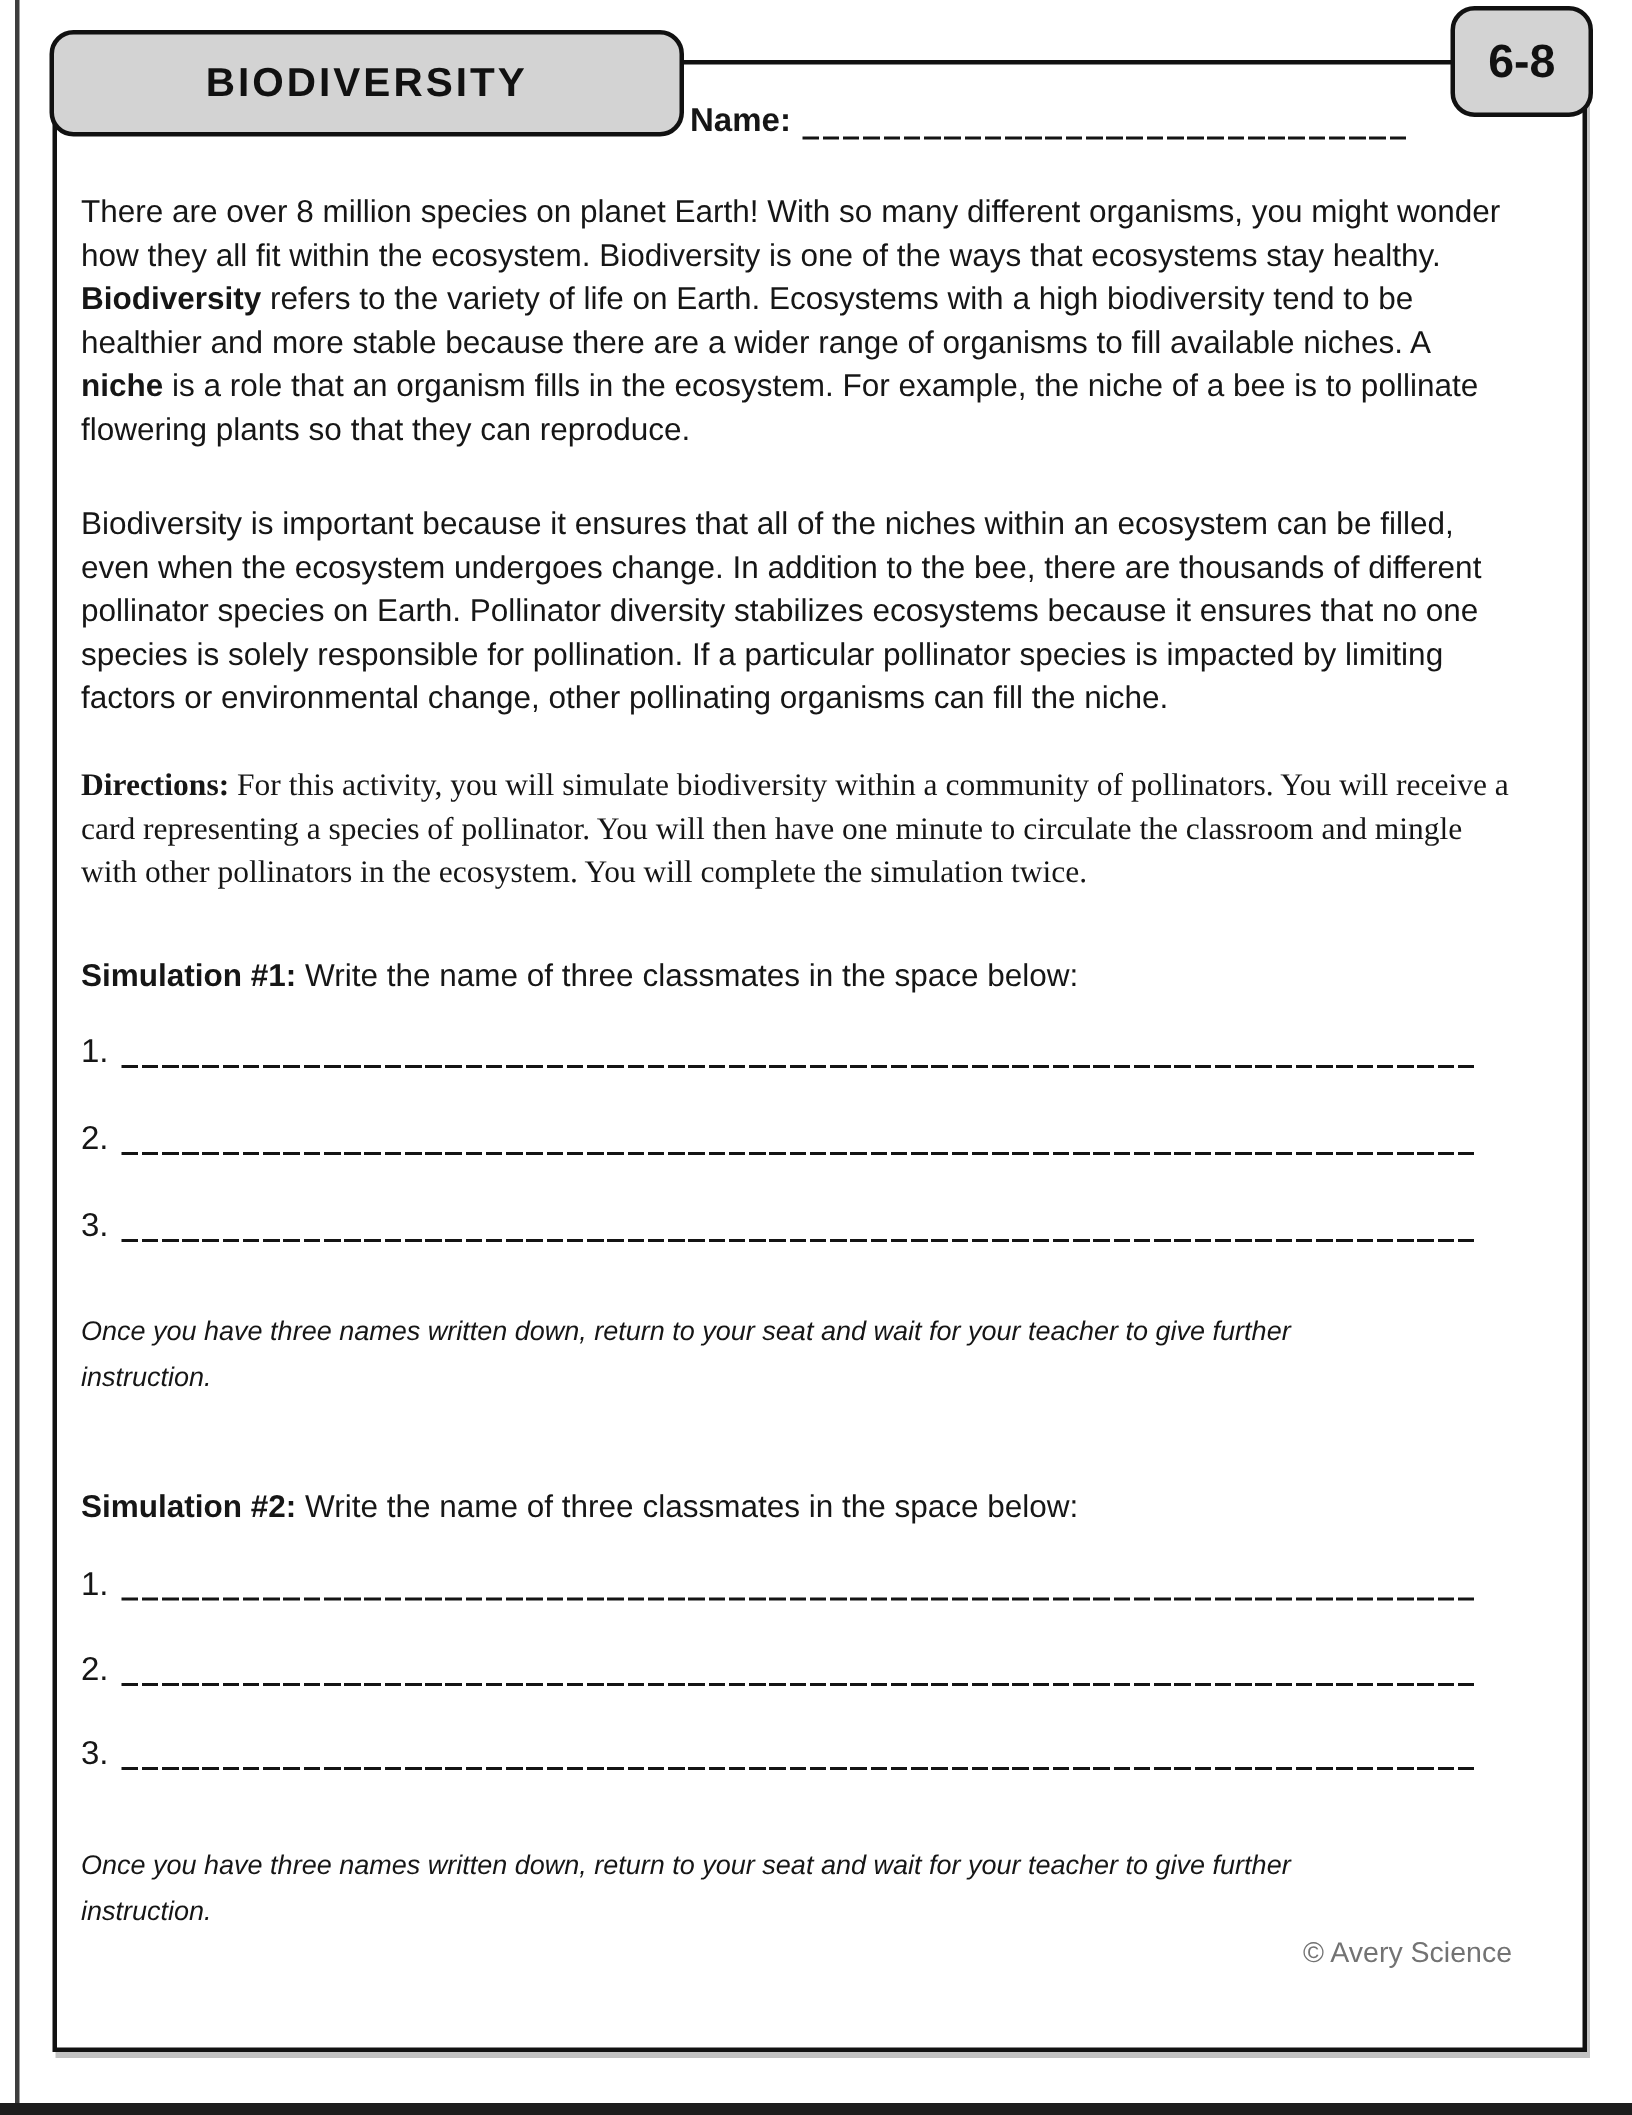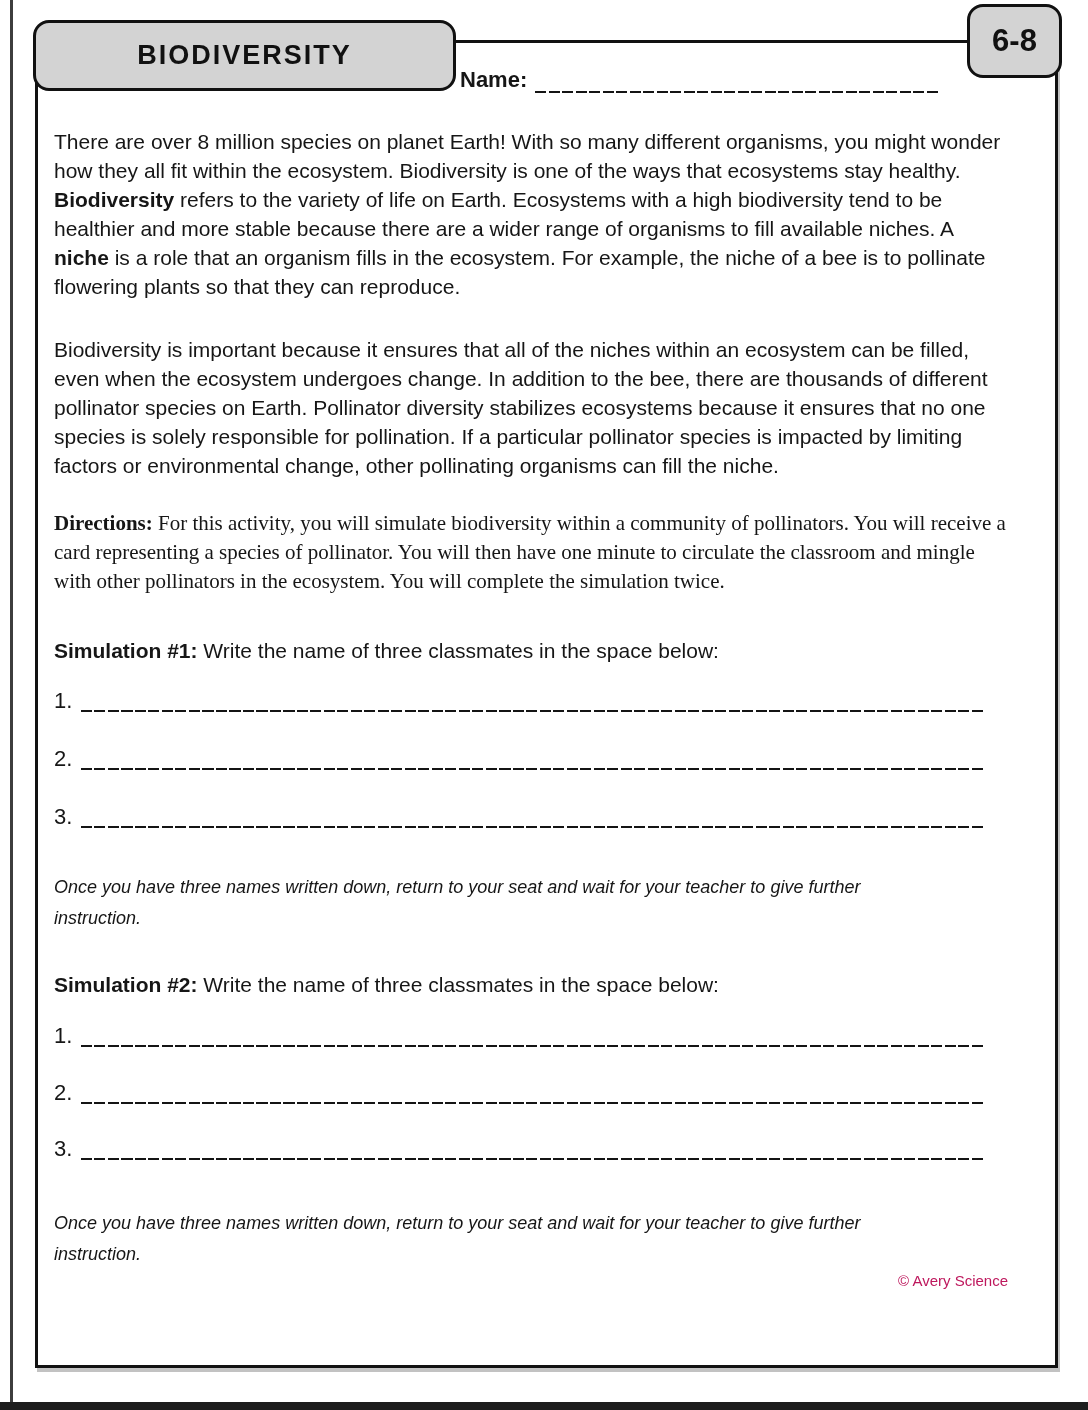--- a/index.html
+++ b/index.html
@@ -52,36 +52,36 @@
   }
   .content {
     position: absolute; left: 0; top: 12px; width: 1017px; height: 1322px;
     padding: 72px 47px 0 16px;
   }
   .para { margin: 0; font-size: 21px; line-height: 29px; }
   .b { font-weight: bold; }
   .para-2 { margin-top: 34px; }
   .directions { margin-top: 29px; font-family: Liberation Serif, serif; }
   .sim-heading { margin-top: 40px; }
-  .sim2-heading { margin-top: 36px; }
+  .sim2-heading { margin-top: 56px; }
   .answer-row { display: flex; align-items: flex-end; height: 30px; }
   .answer-num { font-size: 22px; line-height: 26px; width: 27px; flex: none; }
   .answer-line { flex: 1; height: 100%; position: relative; margin-right: 23px; }
   .s1-row1 { margin-top: 19px; }
   .s1-row2, .s1-row3 { margin-top: 28px; }
   .s2-row1 { margin-top: 20px; }
   .s2-row2 { margin-top: 27px; }
   .s2-row3 { margin-top: 26px; }
   .note {
     margin: 0; font-style: italic; font-size: 18px; line-height: 31px; max-width: 840px;
   }
   .note-1 { margin-top: 42px; }
   .note-2 { margin-top: 46px; }
   .credit {
-    margin-top: 2px; text-align: right; font-size: 15px; color: #be185d;
+    margin-top: 2px; text-align: right; font-size: 19px; color: #737373;
     font-style: normal;
   }
 </style>
 </head>
 <body>
 
 <div class="edge-left"></div>
 <div class="edge-bottom"></div>
 
 <div class="title-box">

